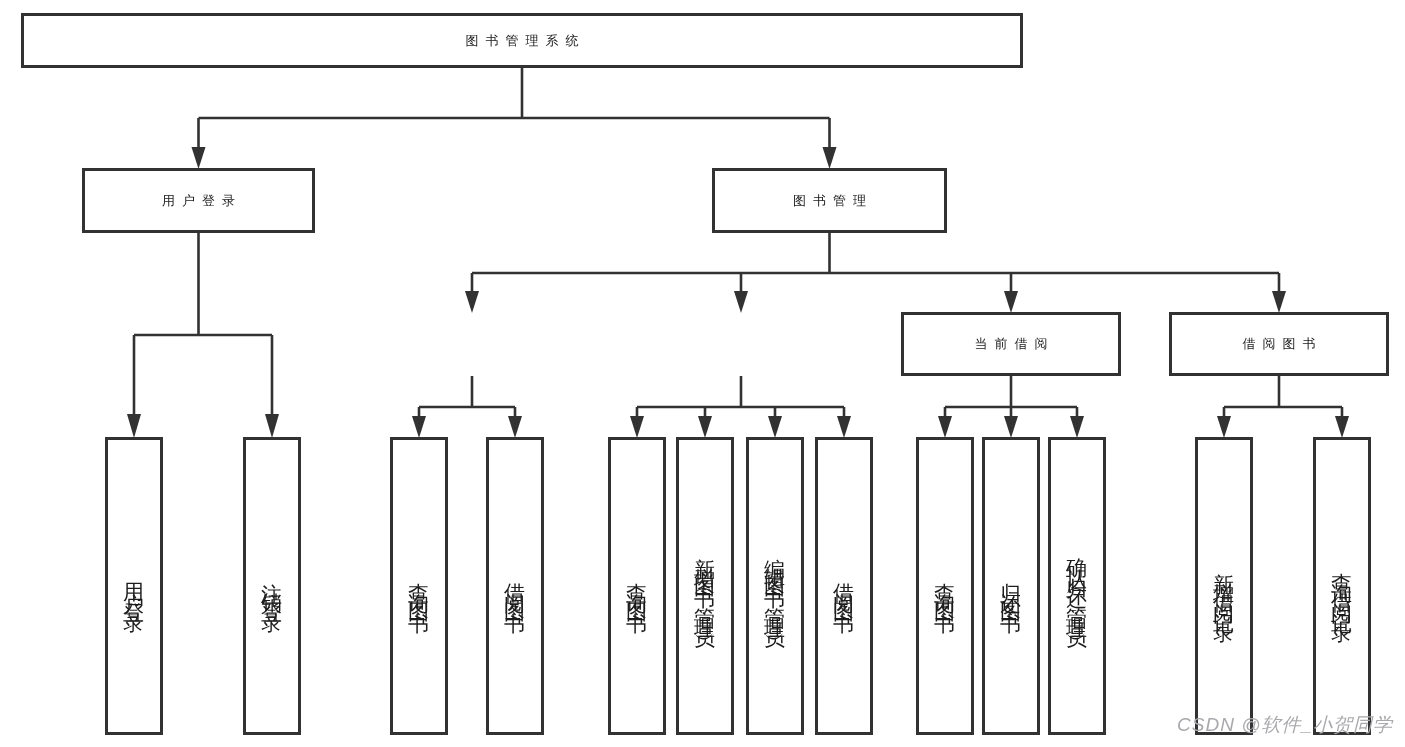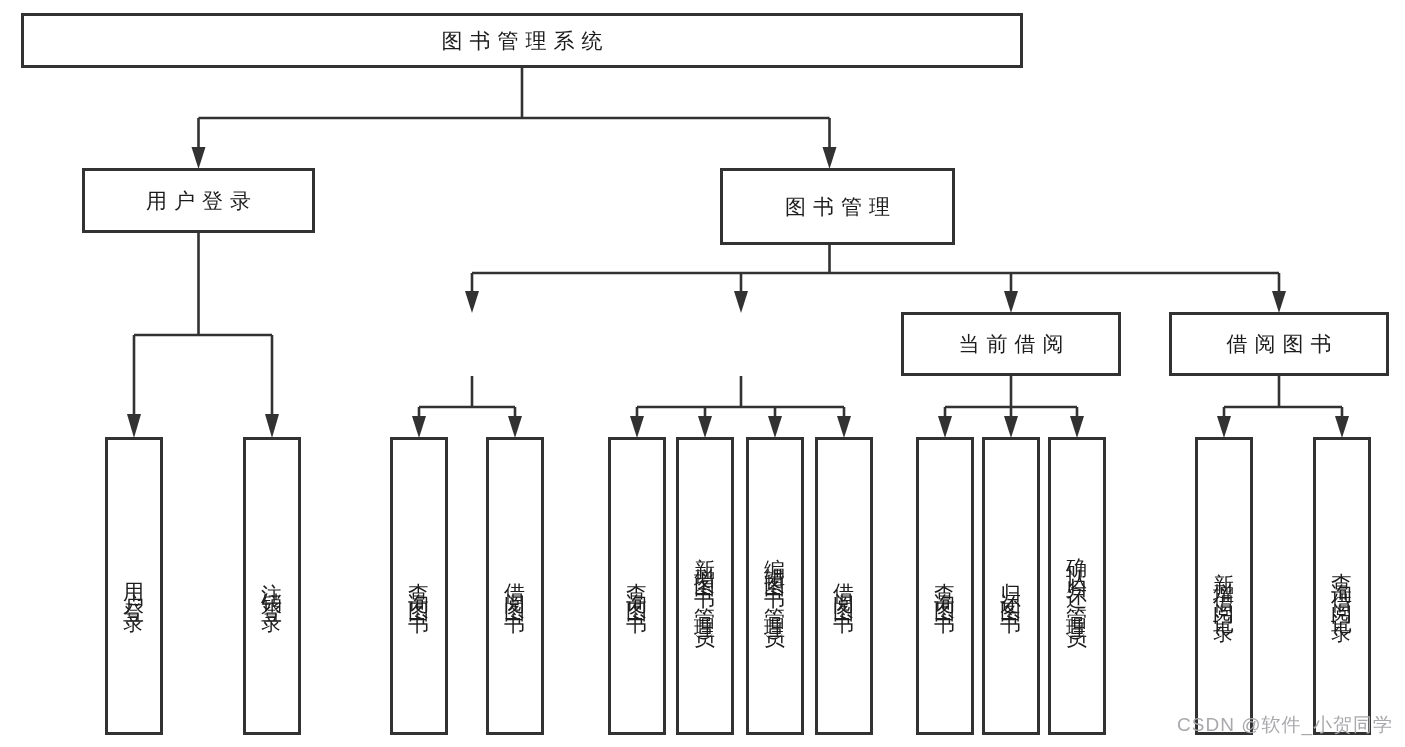--- a/index.html
+++ b/index.html
@@ -33,21 +33,21 @@
   }
   .connectors polygon { fill: var(--line); }
 
   .hbox {
     position: absolute;
     border: 3px solid var(--line);
     background: #fff;
     display: flex;
     align-items: center;
     justify-content: center;
-    font-size: 21px;
+    font-size: 13px;
     letter-spacing: 7px;
     padding-left: 7px; 
     color: var(--text);
     white-space: nowrap;
   }
 
   .vbox {
     position: absolute;
     width: 58px;
     height: 298px;
@@ -69,20 +69,21 @@
 
   .watermark {
     position: absolute;
     right: 12px;
     bottom: 9px;
     font-size: 19px;
     letter-spacing: 1px;
     color: var(--watermark);
     z-index: 10;
     white-space: nowrap;
+    font-style: italic;
   }
 </style>
 </head>
 <body>
 
 <div class="canvas">
 
   <svg class="connectors" viewBox="0 0 1405 747" xmlns="http://www.w3.org/2000/svg" aria-hidden="true">
 
     <g>
@@ -129,21 +130,21 @@
     <g>
       <path d="M1279 376 V407 M1224 407 H1342 M1224 407 V419 M1342 407 V419"></path>
       <polygon points="1217,416 1231,416 1224,438"></polygon>
       <polygon points="1335,416 1349,416 1342,438"></polygon>
     </g>
   </svg>
 
   <div class="hbox" style="left:21px; top:13px; width:1002px; height:55px;">图书管理系统</div>
 
   <div class="hbox" style="left:82px; top:168px; width:233px; height:65px;">用户登录</div>
-  <div class="hbox" style="left:712px; top:168px; width:235px; height:77px;margin-left:8px;">图书管理</div>
+  <div class="hbox" style="left:712px; top:168px; width:235px; height:65px;">图书管理</div>
 
   <div class="hbox" style="left:901px; top:312px; width:220px; height:64px;">当前借阅</div>
   <div class="hbox" style="left:1169px; top:312px; width:220px; height:64px;">借阅图书</div>
 
   <div class="vbox" style="left:105px;">
     <span class="vtext">用户登录</span>
   </div>
   <div class="vbox" style="left:243px;">
     <span class="vtext">注销登录</span>
   </div>

